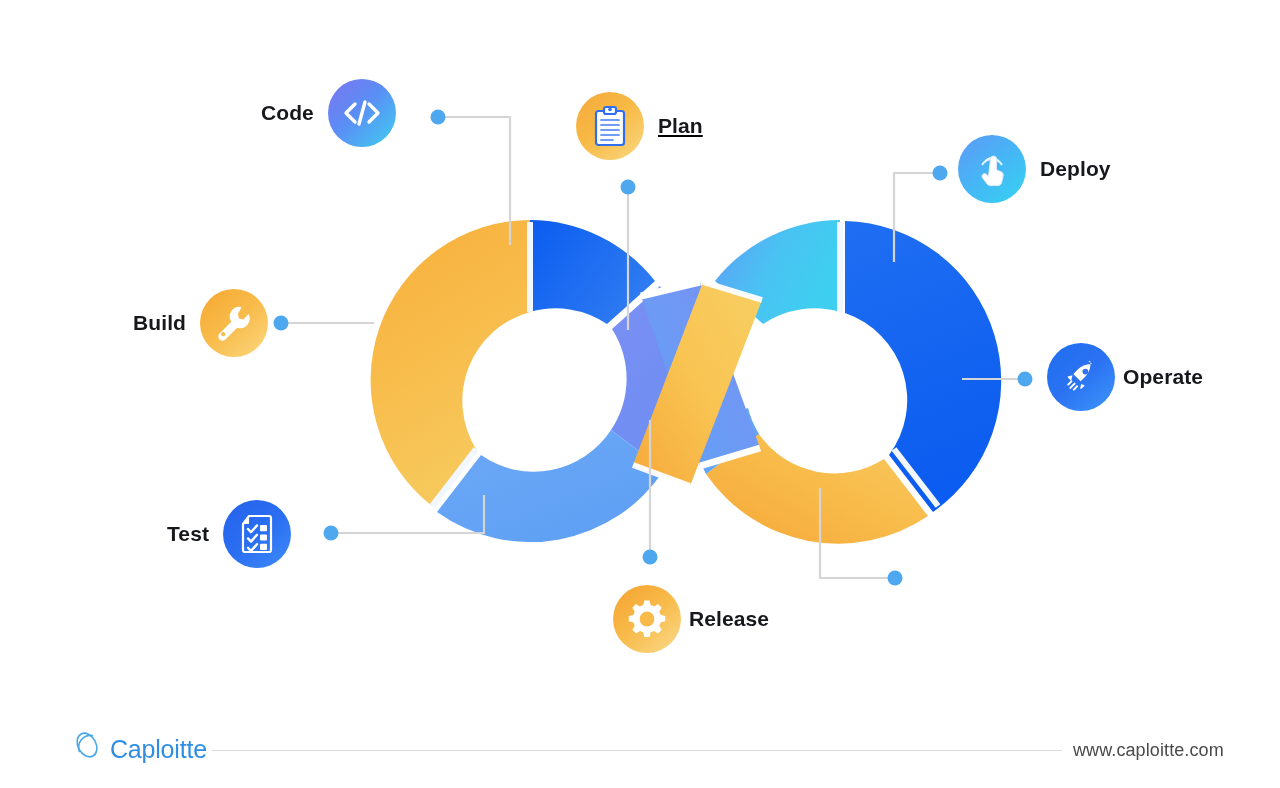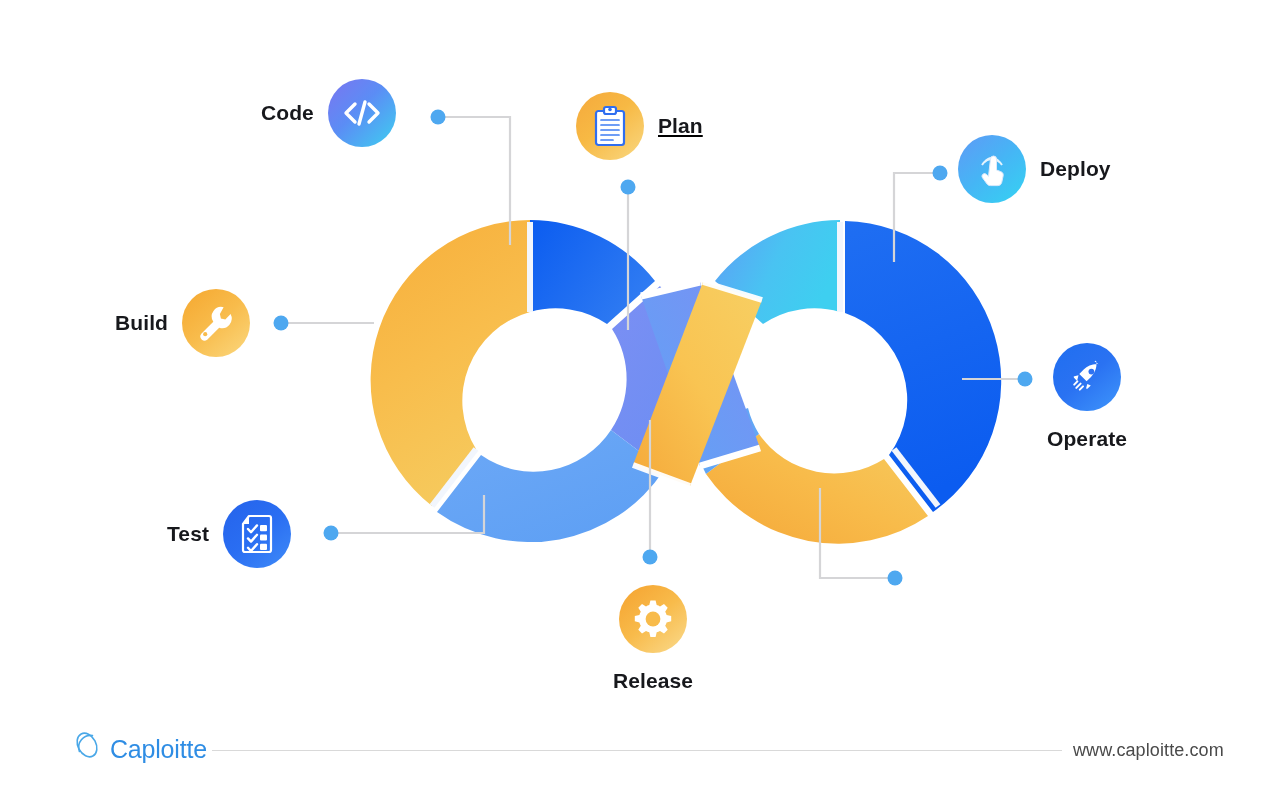--- a/index.html
+++ b/index.html
@@ -44,22 +44,22 @@
 
   
   .node {
     position: absolute;
     display: flex;
     align-items: center;
     gap: 14px;
   }
   .node.label-left { flex-direction: row; }
   .node.stacked {
-    flex-direction: column;
-    gap: 16px;
+    flex-direction: row;
+    gap: 8px;
     align-items: center;
   }
 
   .node-label {
     font-size: 21px;
     font-weight: 700;
     color: #17181c;
     white-space: nowrap;
     letter-spacing: 0.1px;
   }
@@ -419,21 +419,21 @@
                    a14 14 0 0 1 -1.4 -3.3 l-4.6 -1.1 l0 -5.2 l4.6 -1.1
                    a14 14 0 0 1 1.4 -3.3 l-2.5 -4 l3.7 -3.7 l4 2.5
                    a14 14 0 0 1 3.3 -1.4 l1.1 -4.6 Z"></path>
         </g>
         <circle cx="21" cy="21" r="7.4" fill="#f8bb4a"></circle>
       </svg>
     </span>
     <span class="node-label">Release</span>
   </div>
 
-  <div class="node label-left" style="left:115px; top:289px;">
+  <div class="node label-left" style="left:133px; top:289px;">
     <span class="node-label">Build</span>
     <span class="icon-circle g-build">
       <svg width="40" height="40" viewBox="0 0 40 40">
         <g fill="#ffffff">
           <path d="M27.6 4.2
                    a9.6 9.6 0 0 0 -10.3 14.6
                    l-12 12
                    a4.2 4.2 0 0 0 5.9 5.9
                    l12 -12
                    a9.6 9.6 0 0 0 11.4 -13.6

